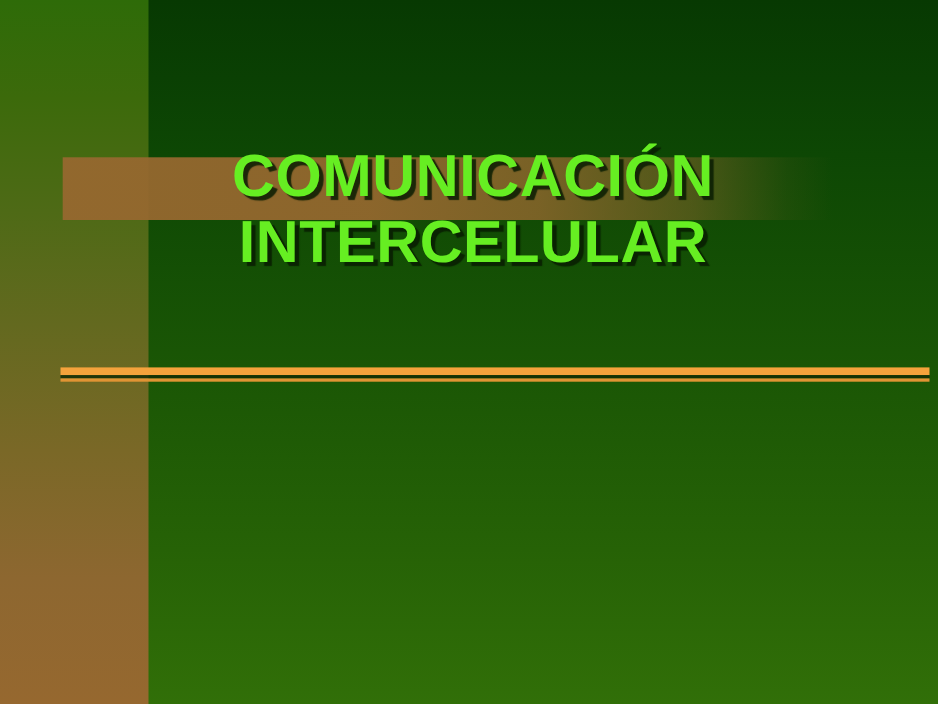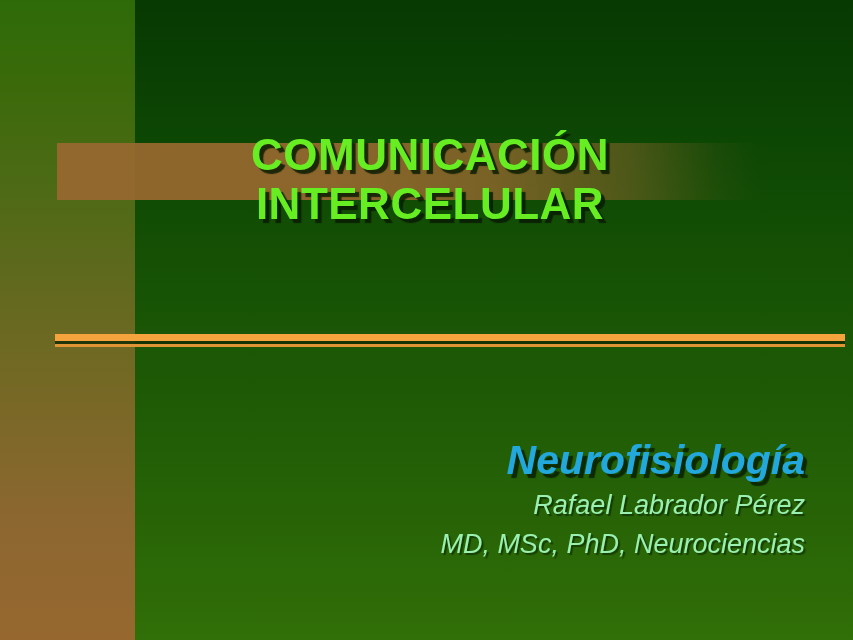--- a/index.html
+++ b/index.html
@@ -80,21 +80,21 @@
     background: #e09434;
   }
 
   
   .title {
     position: absolute;
     left: 70px;
     top: 130px;
     width: 720px;
     text-align: center;
-    font-size: 44px;
+    font-size: 54px;
     font-weight: bold;
     line-height: 1.12;
     letter-spacing: 0.5px;
     color: #66ee22;
     text-shadow: 4px 4px 1px rgba(8,28,2,0.85);
     white-space: pre-line;
   }
 
   
   .subtitle-block {
@@ -134,19 +134,14 @@
 
   <div class="divider">
     <div class="bar-thick"></div>
     <div class="bar-gap"></div>
     <div class="bar-thin"></div>
   </div>
 
   <div class="title">COMUNICACIÓN
 INTERCELULAR</div>
 
-  <div class="subtitle-block">
-    <div class="subtitle-main">Neurofisiología</div>
-    <div class="subtitle-author">Rafael Labrador Pérez</div>
-    <div class="subtitle-credentials">MD, MSc, PhD, Neurociencias</div>
-  </div>
 
 </div>
 
 </body></html>

